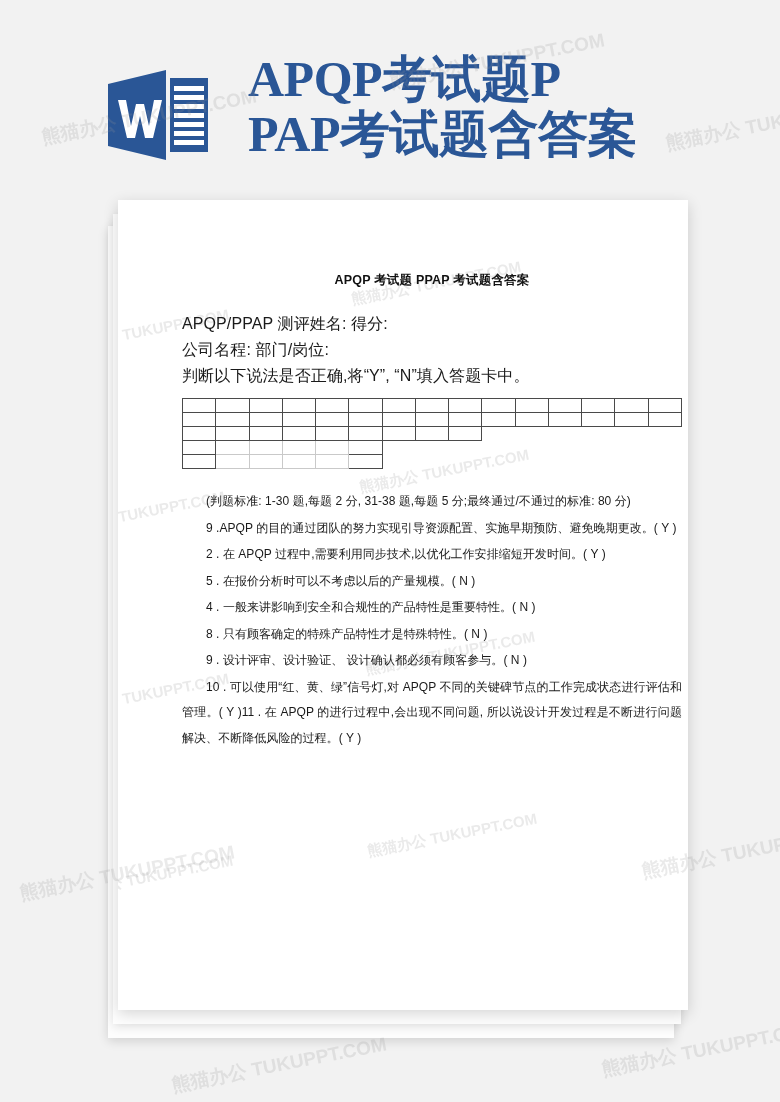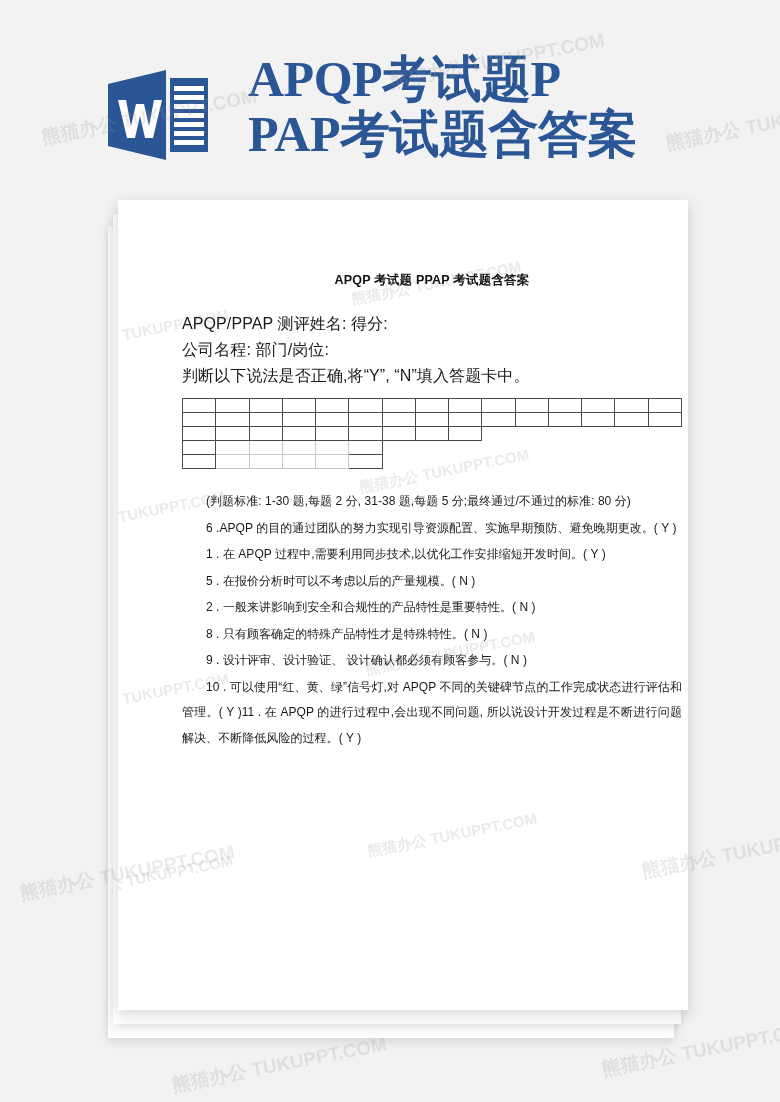--- a/index.html
+++ b/index.html
@@ -231,24 +231,24 @@
               <td></td>
               <td></td>
               <td></td>
               <td class="strong"></td>
             </tr>
           </tbody>
       </table>
 
       <div class="para-block">
           <div class="para indent">(判题标准: 1-30 题,每题 2 分, 31-38 题,每题 5 分;最终通过/不通过的标准: 80 分)</div>
-          <div class="para indent">6 .APQP 的目的通过团队的努力实现引导资源配置、实施早期预防、避免晚期更改。( Y )</div>
-          <div class="para indent">1 . 在 APQP 过程中,需要利用同步技术,以优化工作安排缩短开发时间。( Y )</div>
+          <div class="para indent">9 .APQP 的目的通过团队的努力实现引导资源配置、实施早期预防、避免晚期更改。( Y )</div>
+          <div class="para indent">2 . 在 APQP 过程中,需要利用同步技术,以优化工作安排缩短开发时间。( Y )</div>
           <div class="para indent">5 . 在报价分析时可以不考虑以后的产量规模。( N )</div>
-          <div class="para indent">2 . 一般来讲影响到安全和合规性的产品特性是重要特性。( N )</div>
+          <div class="para indent">4 . 一般来讲影响到安全和合规性的产品特性是重要特性。( N )</div>
           <div class="para indent">8 . 只有顾客确定的特殊产品特性才是特殊特性。( N )</div>
           <div class="para indent">9 . 设计评审、设计验证、 设计确认都必须有顾客参与。( N )</div>
           <div class="para indent">10 . 可以使用“红、黄、绿”信号灯,对 APQP 不同的关键碑节点的工作完成状态进行评估和管理。( Y )11 . 在 APQP 的进行过程中,会出现不同问题, 所以说设计开发过程是不断进行问题解决、不断降低风险的过程。( Y )</div>
         </div>
 
     </div>
   </div>
 
   <div class="wm wm-a" style="left:18px; top:860px;">熊猫办公 TUKUPPT.COM</div>
   <div class="wm wm-a" style="left:640px; top:838px;">熊猫办公 TUKUPPT.COM</div>

